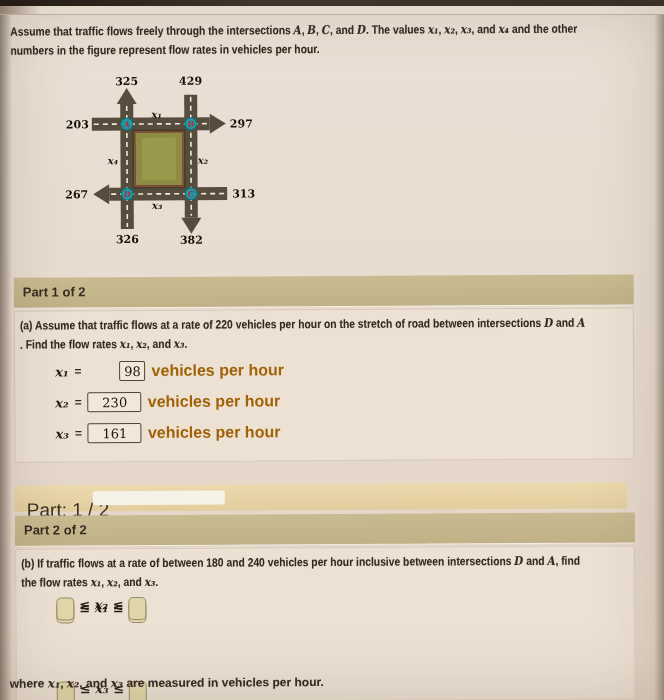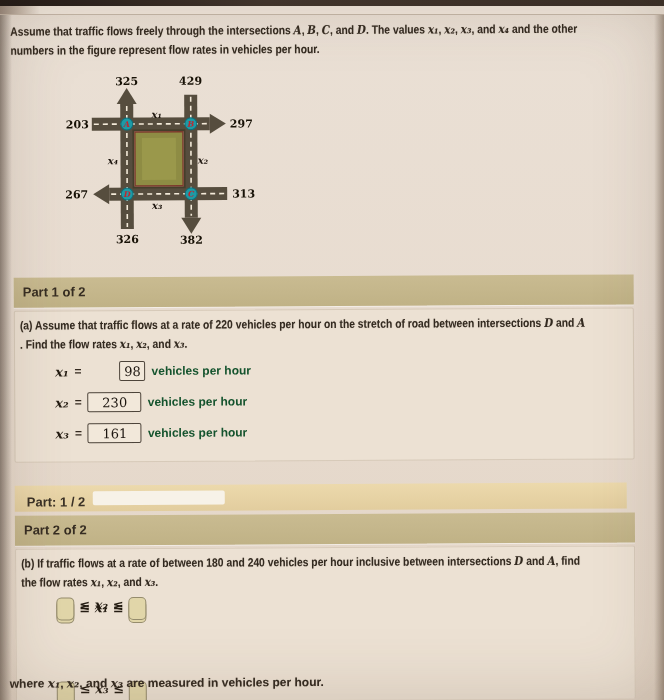--- a/index.html
+++ b/index.html
@@ -38,25 +38,25 @@
   .desc2{position:absolute;left:20px;top:553px;}
   
   .ansrow{position:absolute;left:55px;height:22px;display:flex;align-items:center;gap:6px;}
   .ar1{top:359px;} .ar2{top:390px;} .ar3{top:421px;}
   .avar{font-family:"DejaVu Serif",serif;font-style:italic;font-weight:bold;font-size:13px;color:#241c12;}
   .aeq{font-size:12px;font-weight:bold;}
   .ansbox{box-sizing:border-box;height:20px;border:1.5px solid #4d443a;border-radius:2px;
     background:#f2e8da;font-family:"DejaVu Serif",serif;font-size:13px;color:#1c150f;
     text-align:center;padding:0;}
   .w26{width:26px;margin-left:32px;} .w34{width:54px;}
-  .unit{font-size:12px;font-weight:bold;color:#14532d;}
+  .unit{font-size:16px;font-weight:bold;color:#a16207;}
   
   .progress-row{position:absolute;left:14px;top:484px;width:612px;height:26px;
     background:linear-gradient(180deg,#ecd9ac,#e2cd9e);}
-  .progress-label{position:absolute;left:12px;top:4px;line-height:26px;font-size:13px;font-weight:bold;color:#3a3126;}
+  .progress-label{position:absolute;left:12px;top:12px;line-height:26px;font-size:19px;font-weight:normal;color:#3a3126;}
   .progress-track{position:absolute;left:78px;top:6px;width:132px;height:14px;background:#f7f2e8;border-radius:2px;overflow:hidden;}
   .progress-fill{height:100%;width:50%;border-radius:2px 0 0 2px;}
   
   .ineqrow{position:absolute;left:55px;height:24px;display:flex;align-items:flex-start;gap:5px;}
   .iq1{top:599px;} .iq2{top:596px;} .iq3{top:680px;}
   .emptybox{box-sizing:border-box;width:18px;height:23px;border:1.5px solid #958c6d;border-radius:5px;
     background:#e1d6a9;padding:0;}
   .rel{font-family:"DejaVu Serif",serif;font-size:13px;font-weight:bold;color:#241c12;}
   .footer-note{position:absolute;left:8px;top:675px;}
 </style>

